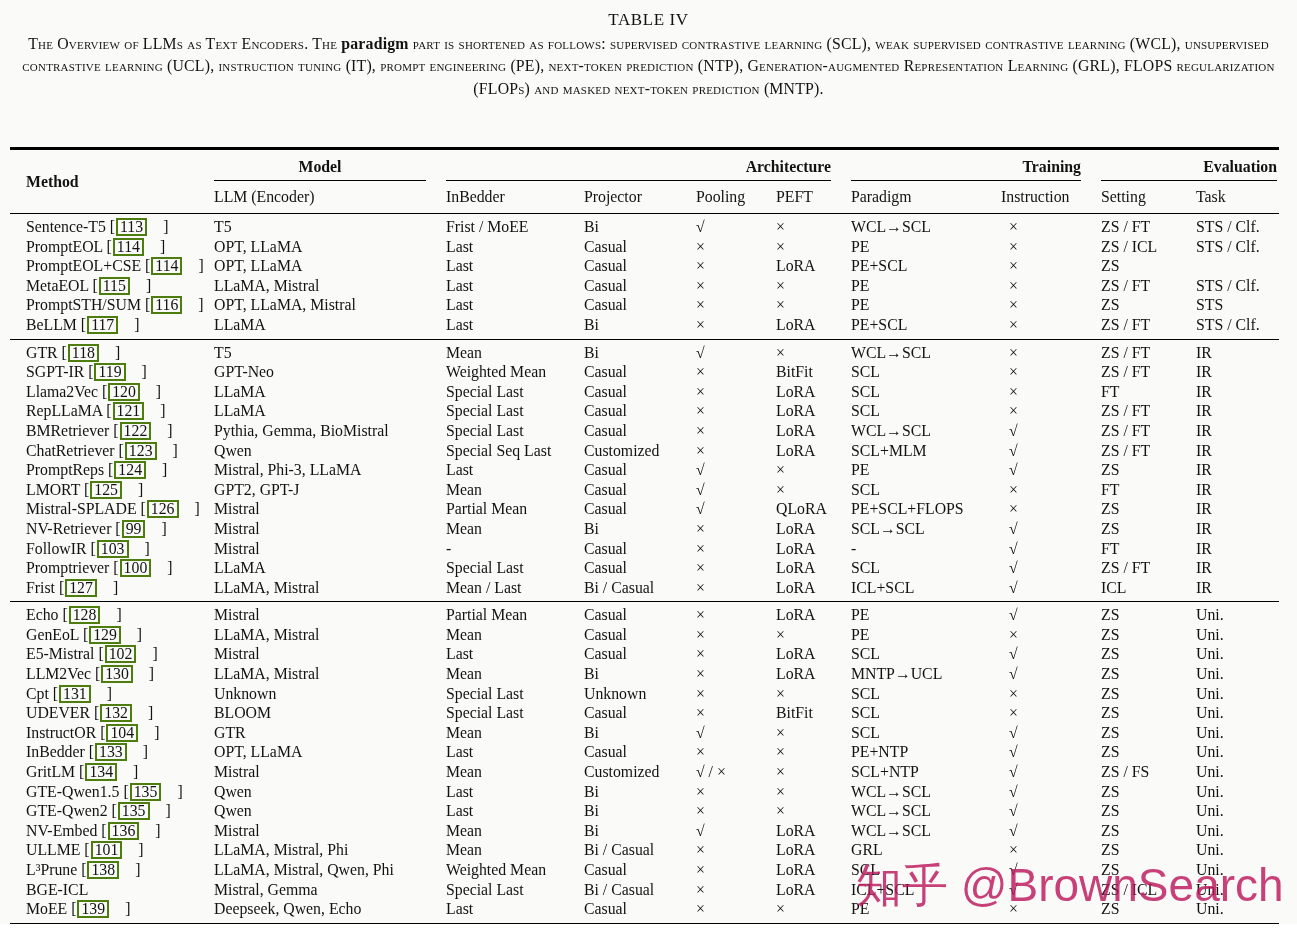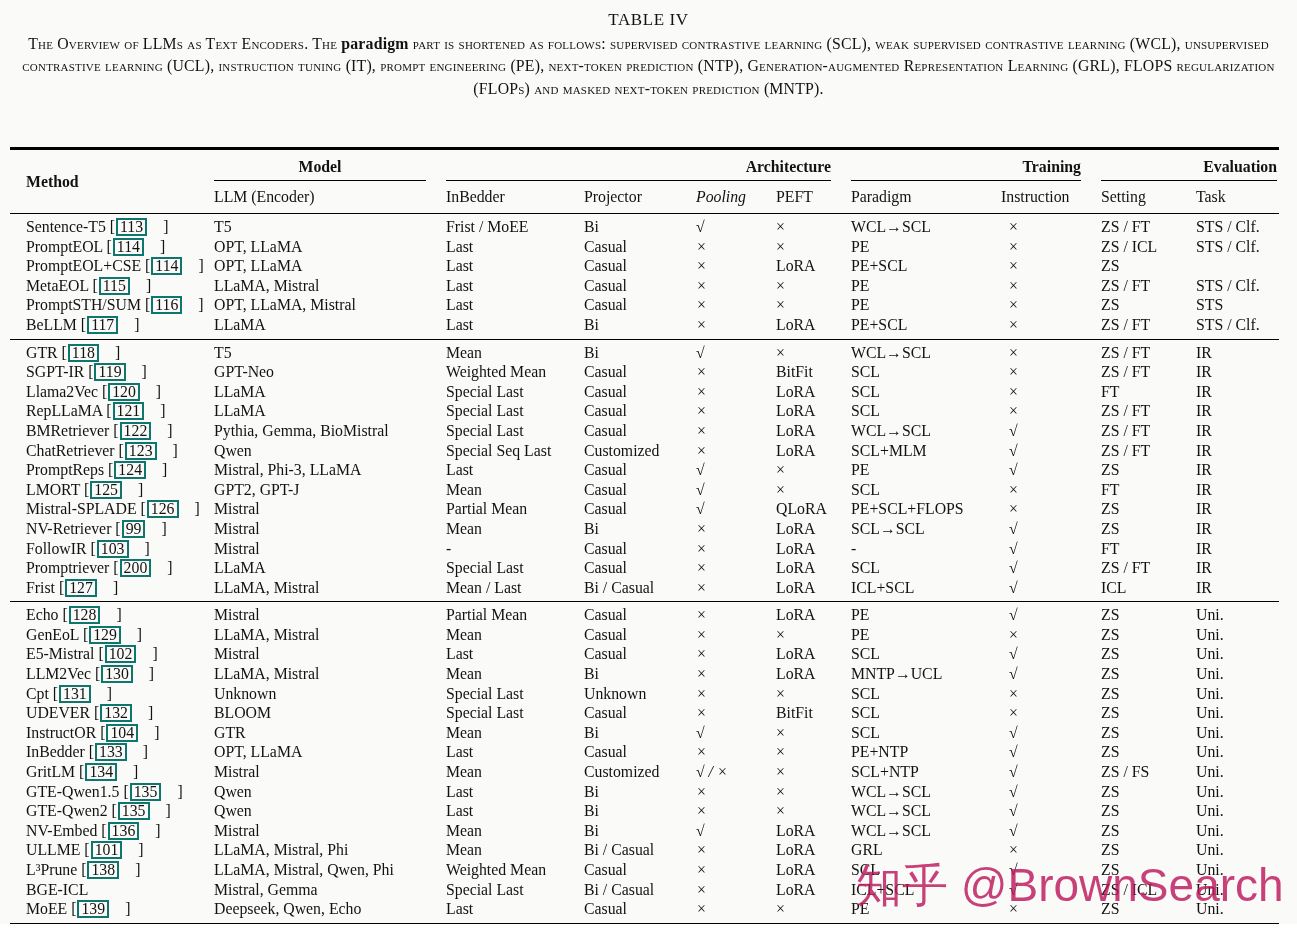--- a/index.html
+++ b/index.html
@@ -40,27 +40,27 @@
   .grp-row .grp-full { margin-right: 2px; }
   .sub-row th { height: 32px; vertical-align: middle; }
   .sub-row { border-bottom: 1.4px solid #000; }
   th.col-method { font-weight: bold; padding-left: 16px; vertical-align: middle; }
 
   tbody { border-top: 1.4px solid #000; }
   td { padding: 0; height: 19.6px; line-height: 19.6px; white-space: nowrap; overflow: visible; }
   tbody tr:first-child td { padding-top: 3px; }
   tbody tr:last-child td { padding-bottom: 4px; }
   .c-method, th.c-method-h { padding-left: 16px; }
-  .c-pooling, th.c-pooling { padding-left: 8px; font-style: italic; }
+  .c-pooling, th.c-pooling { padding-left: 8px; }
   .c-peft, th.c-peft { padding-left: 12px; margin-top: 36px; }
   .c-instruction { padding-left: 8px; }
 
   .cite {
     display: inline-block;
-    border: 2px solid #0f766e;
+    border: 2px solid #4d7c0f;
     padding: 0 2px;
     line-height: 14px;
     margin: 0 16px 0 1px;
   }
   .watermark {
     position: absolute; left: 856px; top: 855px;
     font-family: "Liberation Sans", sans-serif;
     font-size: 46px; color: #be185d; opacity: 0.82;
     white-space: nowrap; z-index: 5;
   }
@@ -316,21 +316,21 @@
           <td class="c-attention">-</td>
           <td class="c-projector">Casual</td>
           <td class="c-pooling">×</td>
           <td class="c-peft">LoRA</td>
           <td class="c-paradigm">-</td>
           <td class="c-instruction">√</td>
           <td class="c-setting">FT</td>
           <td class="c-task">IR</td>
         </tr>
         <tr>
-          <td class="c-method"><span>Promptriever</span> [<span class="cite">200</span>]</td>
+          <td class="c-method"><span>Promptriever</span> [<span class="cite">100</span>]</td>
           <td class="c-llm">LLaMA</td>
           <td class="c-attention">Special Last</td>
           <td class="c-projector">Casual</td>
           <td class="c-pooling">×</td>
           <td class="c-peft">LoRA</td>
           <td class="c-paradigm">SCL</td>
           <td class="c-instruction">√</td>
           <td class="c-setting">ZS / FT</td>
           <td class="c-task">IR</td>
         </tr>

